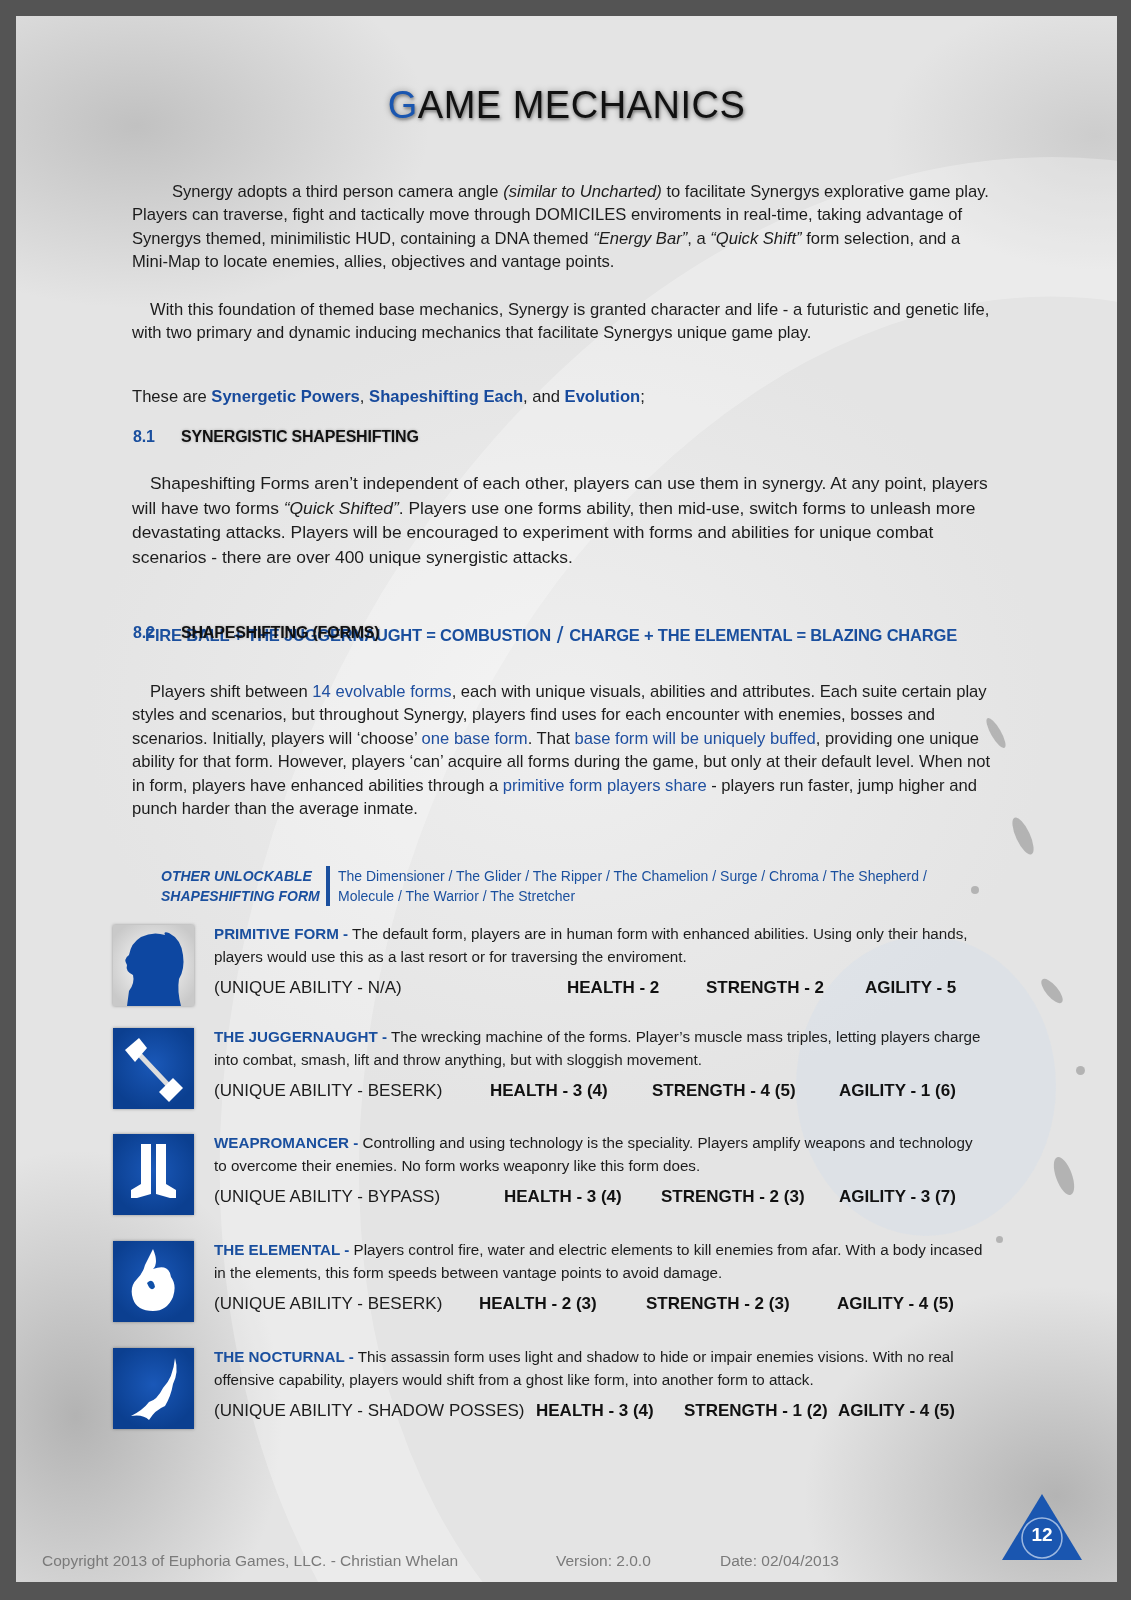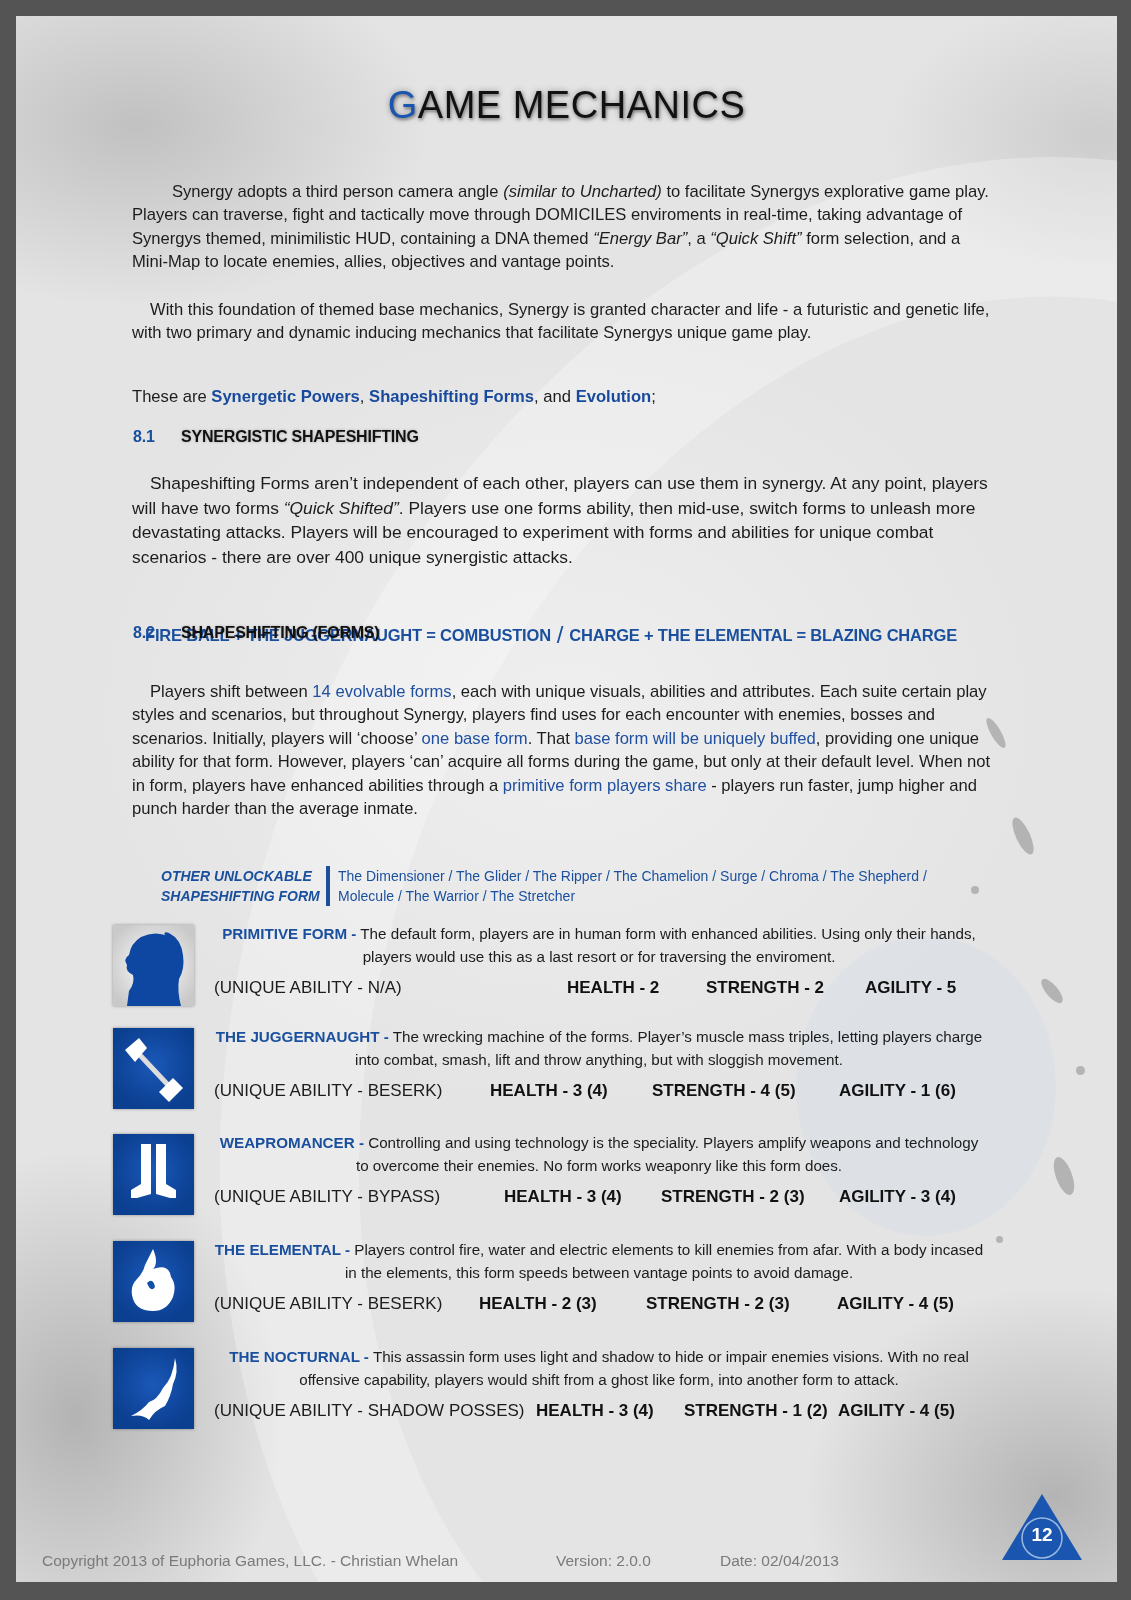--- a/index.html
+++ b/index.html
@@ -46,21 +46,21 @@
   .section-h .label { color:#111; text-shadow:0 0 3px rgba(0,0,0,0.25);text-align:center; }
 
   .combo { position:absolute; left:129px; top:587px; font-size:16.5px; font-weight:bold; color:#1a4f9e; letter-spacing:-0.2px;margin-top:16px; }
   .combo .slash { font-size:24px; font-weight:normal; margin:0 6px; position:relative; top:2px; }
 
   .unlock { position:absolute; left:145px; top:850px; display:flex; }
   .unlock .label { font-size:14px; font-weight:bold; color:#1a4f9e; line-height:20px; width:160px;font-style:italic; }
   .unlock .bar { width:4px; height:40px; background:#1a4f9e; margin:0 8px 0 5px; }
   .unlock .list { font-size:14px; color:#1a4f9e; line-height:20px; width:590px; }
 
-  .form-row { position:absolute; left:97px; width:880px; height:84px;text-align:center; }
+  .form-row { position:absolute; left:97px; width:880px; height:84px; }
   .form-icon {
     position:absolute; left:0; top:0; width:81px; height:81px;
     background:radial-gradient(circle at 50% 45%, #1a58b8, #0b3f90 75%);
     box-shadow:0 0 3px rgba(0,0,0,0.35);
   }
   .form-icon.light { background:radial-gradient(circle at 50% 50%, #ffffff, #c9c9c9 85%); }
   .form-icon svg { width:81px; height:81px; display:block; }
   .form-text { position:absolute; left:101px; top:-2px; width:770px; font-size:15.2px; line-height:22.5px; color:#1c1c1c; }
   .form-name { color:#1a4f9e; font-weight:bold; }
   .form-stats { position:absolute; left:101px; top:53px; width:750px; height:24px; font-size:17px; }
@@ -83,21 +83,21 @@
   <div class="splatter" style="left:1060px;top:1050px;width:9px;height:9px"></div>
   <div class="splatter" style="left:1040px;top:1140px;width:16px;height:40px;transform:rotate(-20deg)"></div>
   <div class="splatter" style="left:980px;top:1220px;width:7px;height:7px"></div>
 
   <div class="title"><span class="first">G</span><span>AME MECHANICS</span></div>
 
   <div class="para" style="top:164px;"><span class="indent1"></span><span>Synergy adopts a third person camera angle </span><i>(similar to Uncharted)</i><span> to facilitate Synergys explorative game play. Players can traverse, fight and tactically move through DOMICILES enviroments in real-time, taking advantage of Synergys themed, minimilistic HUD, containing a DNA themed </span><i>“Energy Bar”</i><span>, a </span><i>“Quick Shift”</i><span> form selection, and a Mini-Map to locate enemies, allies, objectives and vantage points.</span></div>
 
   <div class="para" style="top:282px;"><span class="indent2"></span><span>With this foundation of themed base mechanics, Synergy is granted character and life - a futuristic and genetic life, with two primary and dynamic inducing mechanics that facilitate Synergys unique game play.</span></div>
 
-  <div class="para" style="top:369px;"><span>These are </span><span class="blue-b">Synergetic Powers</span><span>, </span><span class="blue-b">Shapeshifting Forms</span><span>, and </span><span class="blue-b">Evolution</span><span>;</span></div>
+  <div class="para" style="top:369px;"><span>These are </span><span class="blue-b">Synergetic Powers</span><span>, </span><span class="blue-b">Shapeshifting Each</span><span>, and </span><span class="blue-b">Evolution</span><span>;</span></div>
 
   <div class="section-h" style="top:412px;"><span class="num">8.1</span><span class="label">SYNERGISTIC SHAPESHIFTING</span></div>
 
   <div class="para" style="top:455px; font-size:17.4px; line-height:24.5px;"><span class="indent2"></span><span>Shapeshifting Forms aren’t independent of each other, players can use them in synergy. At any point, players will have two forms </span><i>“Quick Shifted”</i><span>. Players use one forms ability, then mid-use, switch forms to unleash more devastating attacks. Players will be encouraged to experiment with forms and abilities for unique combat scenarios - there are over 400 unique synergistic attacks.</span></div>
 
   <div class="combo"><span>FIRE BALL + THE JUGGERNAUGHT = COMBUSTION</span><span class="slash">/</span><span>CHARGE + THE ELEMENTAL = BLAZING CHARGE</span></div>
 
   <div class="section-h" style="top:608px;"><span class="num">8.2</span><span class="label">SHAPESHIFTING (FORMS)</span></div>
 
   <div class="para" style="top:664px; width:870px;"><span class="indent2"></span><span>Players shift between </span><span class="blue">14 evolvable forms</span><span>, each with unique visuals, abilities and attributes. Each suite certain play styles and scenarios, but throughout Synergy, players find uses for each encounter with enemies, bosses and scenarios. Initially, players will ‘choose’ </span><span class="blue">one base form</span><span>. That </span><span class="blue">base form will be uniquely buffed</span><span>, providing one unique ability for that form. However, players ‘can’ acquire all forms during the game, but only at their default level. When not in form, players have enhanced abilities through a </span><span class="blue">primitive form players share</span><span> - players run faster, jump higher and punch harder than the average inmate.</span></div>
@@ -148,21 +148,21 @@
       <svg viewBox="0 0 81 81">
           <path d="M28 10 L38 10 L38 60 L24 64 L18 64 L18 56 L28 50 Z" fill="#fff"></path>
           <path d="M53 10 L43 10 L43 60 L57 64 L63 64 L63 56 L53 50 Z" fill="#fff"></path>
         </svg>
     </div>
     <div class="form-text"><span class="form-name">WEAPROMANCER -</span><span> Controlling and using technology is the speciality. Players amplify weapons and technology to overcome their enemies. No form works weaponry like this form does.</span></div>
     <div class="form-stats">
       <span class="ability">(UNIQUE ABILITY - BYPASS)</span>
       <span class="stat" style="left:290px">HEALTH - 3 (4)</span>
       <span class="stat" style="left:447px">STRENGTH - 2 (3)</span>
-      <span class="stat" style="left:625px">AGILITY - 3 (4)</span>
+      <span class="stat" style="left:625px">AGILITY - 3 (7)</span>
     </div>
   </div>
 
   <div class="form-row" style="top:1225px;">
     <div class="form-icon">
       <svg viewBox="0 0 81 81">
           <path d="M40 8 Q46 22 40 28 Q56 22 58 36 Q64 44 60 56 Q54 70 40 70 Q24 70 20 58 Q16 46 24 38 Q30 32 32 24 Q36 16 40 8 Z" fill="#fff"></path>
           <path d="M34 42 Q40 36 42 46 Q38 52 34 42 Z" fill="#1050a8"></path>
         </svg>
     </div>

